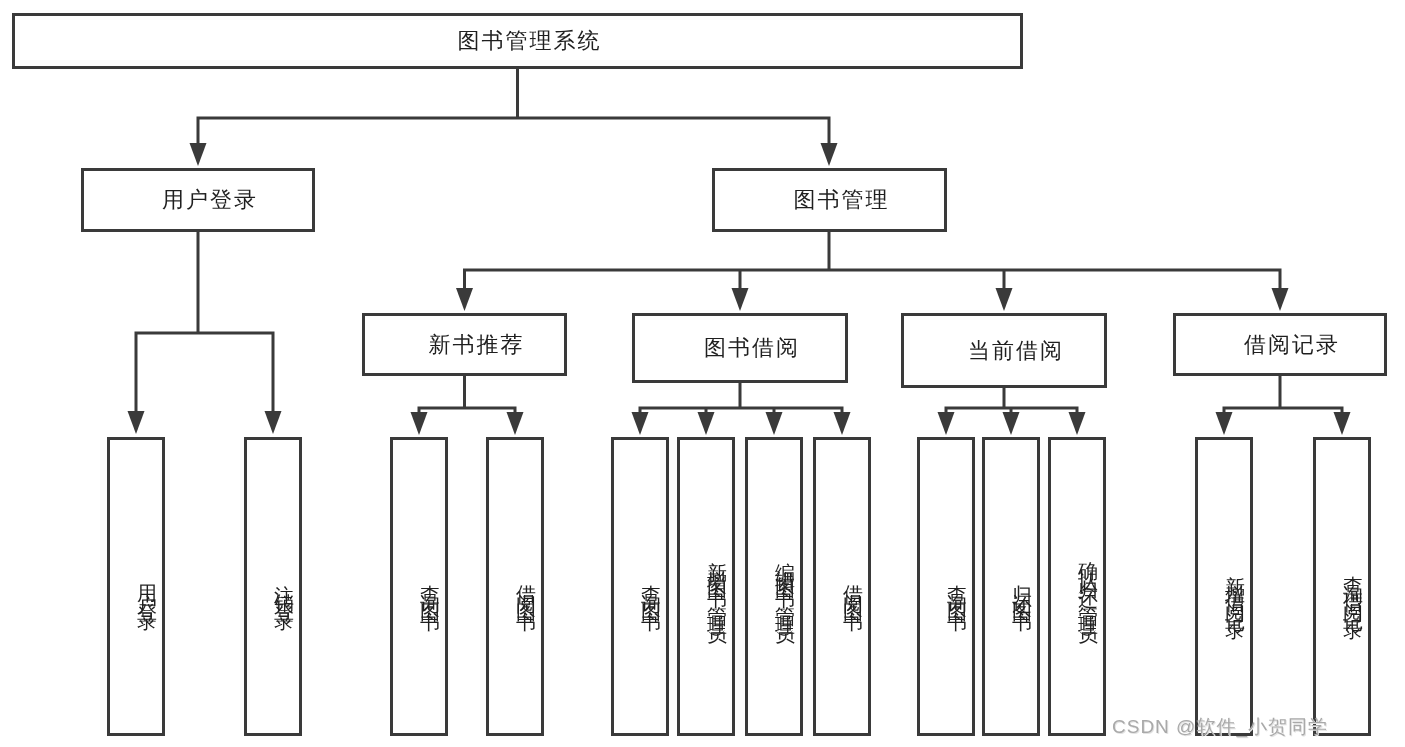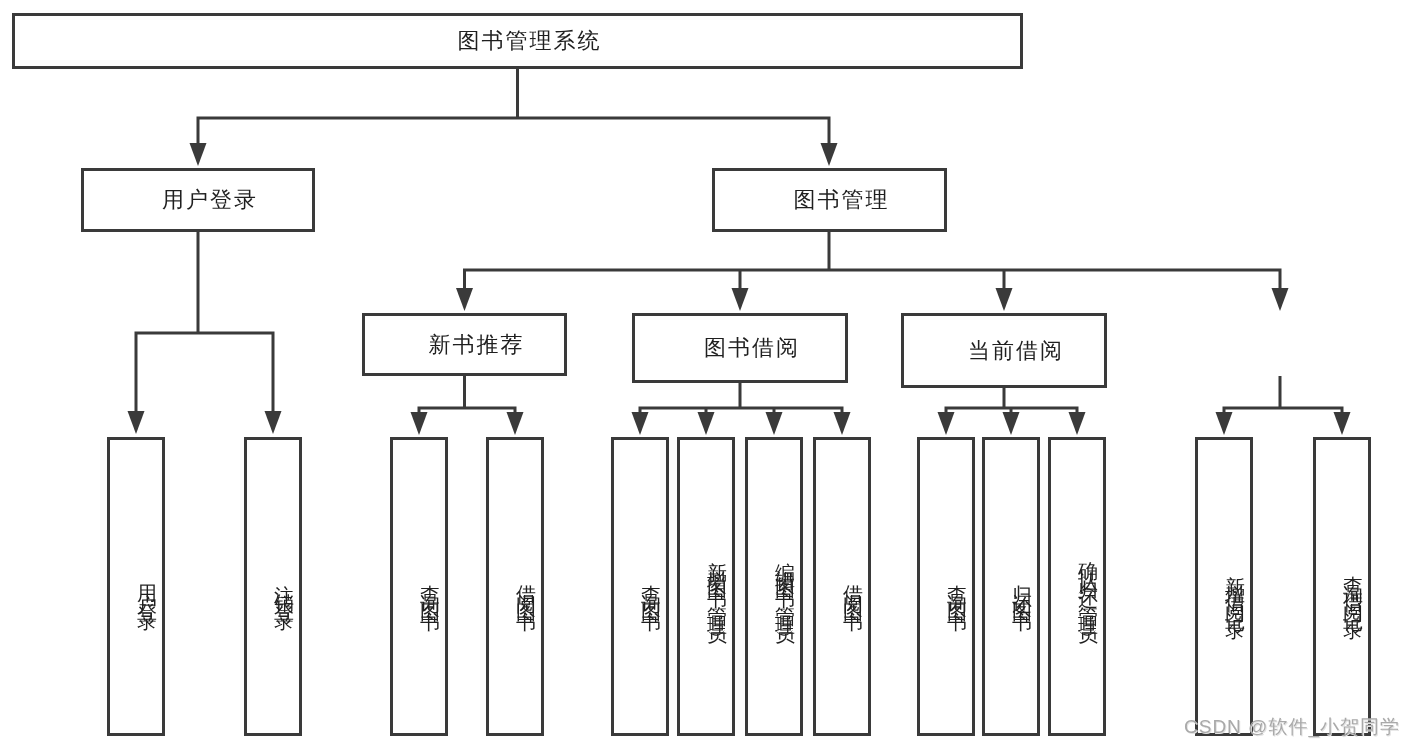--- a/index.html
+++ b/index.html
@@ -78,33 +78,34 @@
     </svg>
 
   <div class="node" style="left:12px; top:13px; width:1011px; height:56px;">图书管理系统</div>
 
   <div class="node" style="left:81px; top:168px; width:234px; height:64px;">用户登录</div>
   <div class="node" style="left:362px; top:313px; width:205px; height:63px;">新书推荐</div>
 
   <div class="node" style="left:712px; top:168px; width:235px; height:64px;">图书管理</div>
   <div class="node" style="left:632px; top:313px; width:216px; height:70px;">图书借阅</div>
   <div class="node" style="left:901px; top:313px; width:206px; height:75px;">当前借阅</div>
+  <div class="node" style="left:1173px; top:313px; width:214px; height:63px;">借阅记录</div>
 
   <div class="node leaf" style="left:107px; top:437px; width:58px; height:299px;">用户登录</div>
   <div class="node leaf" style="left:244px; top:437px; width:58px; height:299px;">注销登录</div>
 
   <div class="node leaf" style="left:390px; top:437px; width:58px; height:299px;">查询图书</div>
   <div class="node leaf" style="left:486px; top:437px; width:58px; height:299px;">借阅图书</div>
 
   <div class="node leaf" style="left:611px; top:437px; width:58px; height:299px;">查询图书</div>
   <div class="node leaf" style="left:677px; top:437px; width:58px; height:299px;">新增图书（管理员）</div>
   <div class="node leaf" style="left:745px; top:437px; width:58px; height:299px;">编辑图书（管理员）</div>
   <div class="node leaf" style="left:813px; top:437px; width:58px; height:299px;">借阅图书</div>
 
   <div class="node leaf" style="left:917px; top:437px; width:58px; height:299px;">查询图书</div>
   <div class="node leaf" style="left:982px; top:437px; width:58px; height:299px;">归还图书</div>
   <div class="node leaf" style="left:1048px; top:437px; width:58px; height:299px;">确认归还（管理员）</div>
 
   <div class="node leaf" style="left:1195px; top:437px; width:58px; height:299px;">新增借阅记录</div>
   <div class="node leaf" style="left:1313px; top:437px; width:58px; height:299px;">查询借阅记录</div>
 
-  <div class="watermark" style="left:1184px; top:714px;">CSDN @软件_小贺同学</div>
+  <div class="watermark" style="left:1112px; top:714px;">CSDN @软件_小贺同学</div>
 </div>
 
 </body></html>

